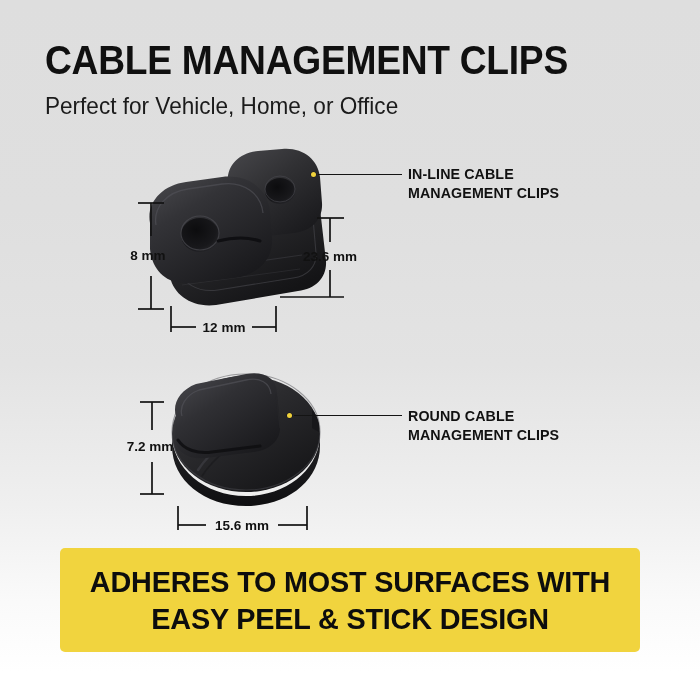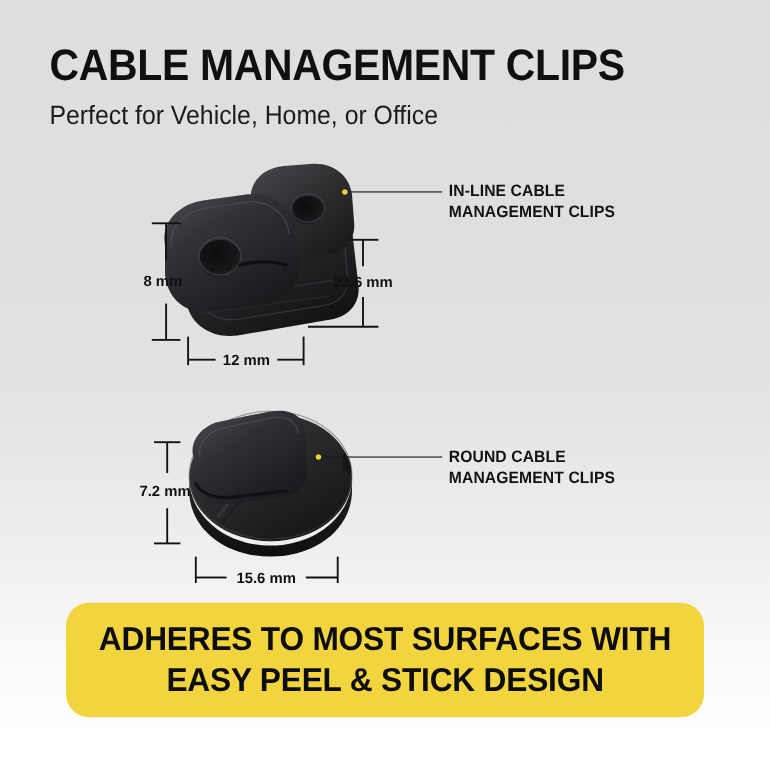--- a/index.html
+++ b/index.html
@@ -110,21 +110,21 @@
   }
 
   
   #banner {
     position: absolute;
     left: 60px;
     top: 548px;
     width: 580px;
     height: 104px;
     background: #f1d43e;
-    border-radius: 21px;
+    border-radius: 5px;
     display: flex;
     flex-direction: column;
     align-items: center;
     justify-content: center;
   }
   .banner-line {
     font-family: "Liberation Sans Narrow", "Liberation Sans", sans-serif;
     font-weight: 700;
     font-size: 30px;
     line-height: 37px;

